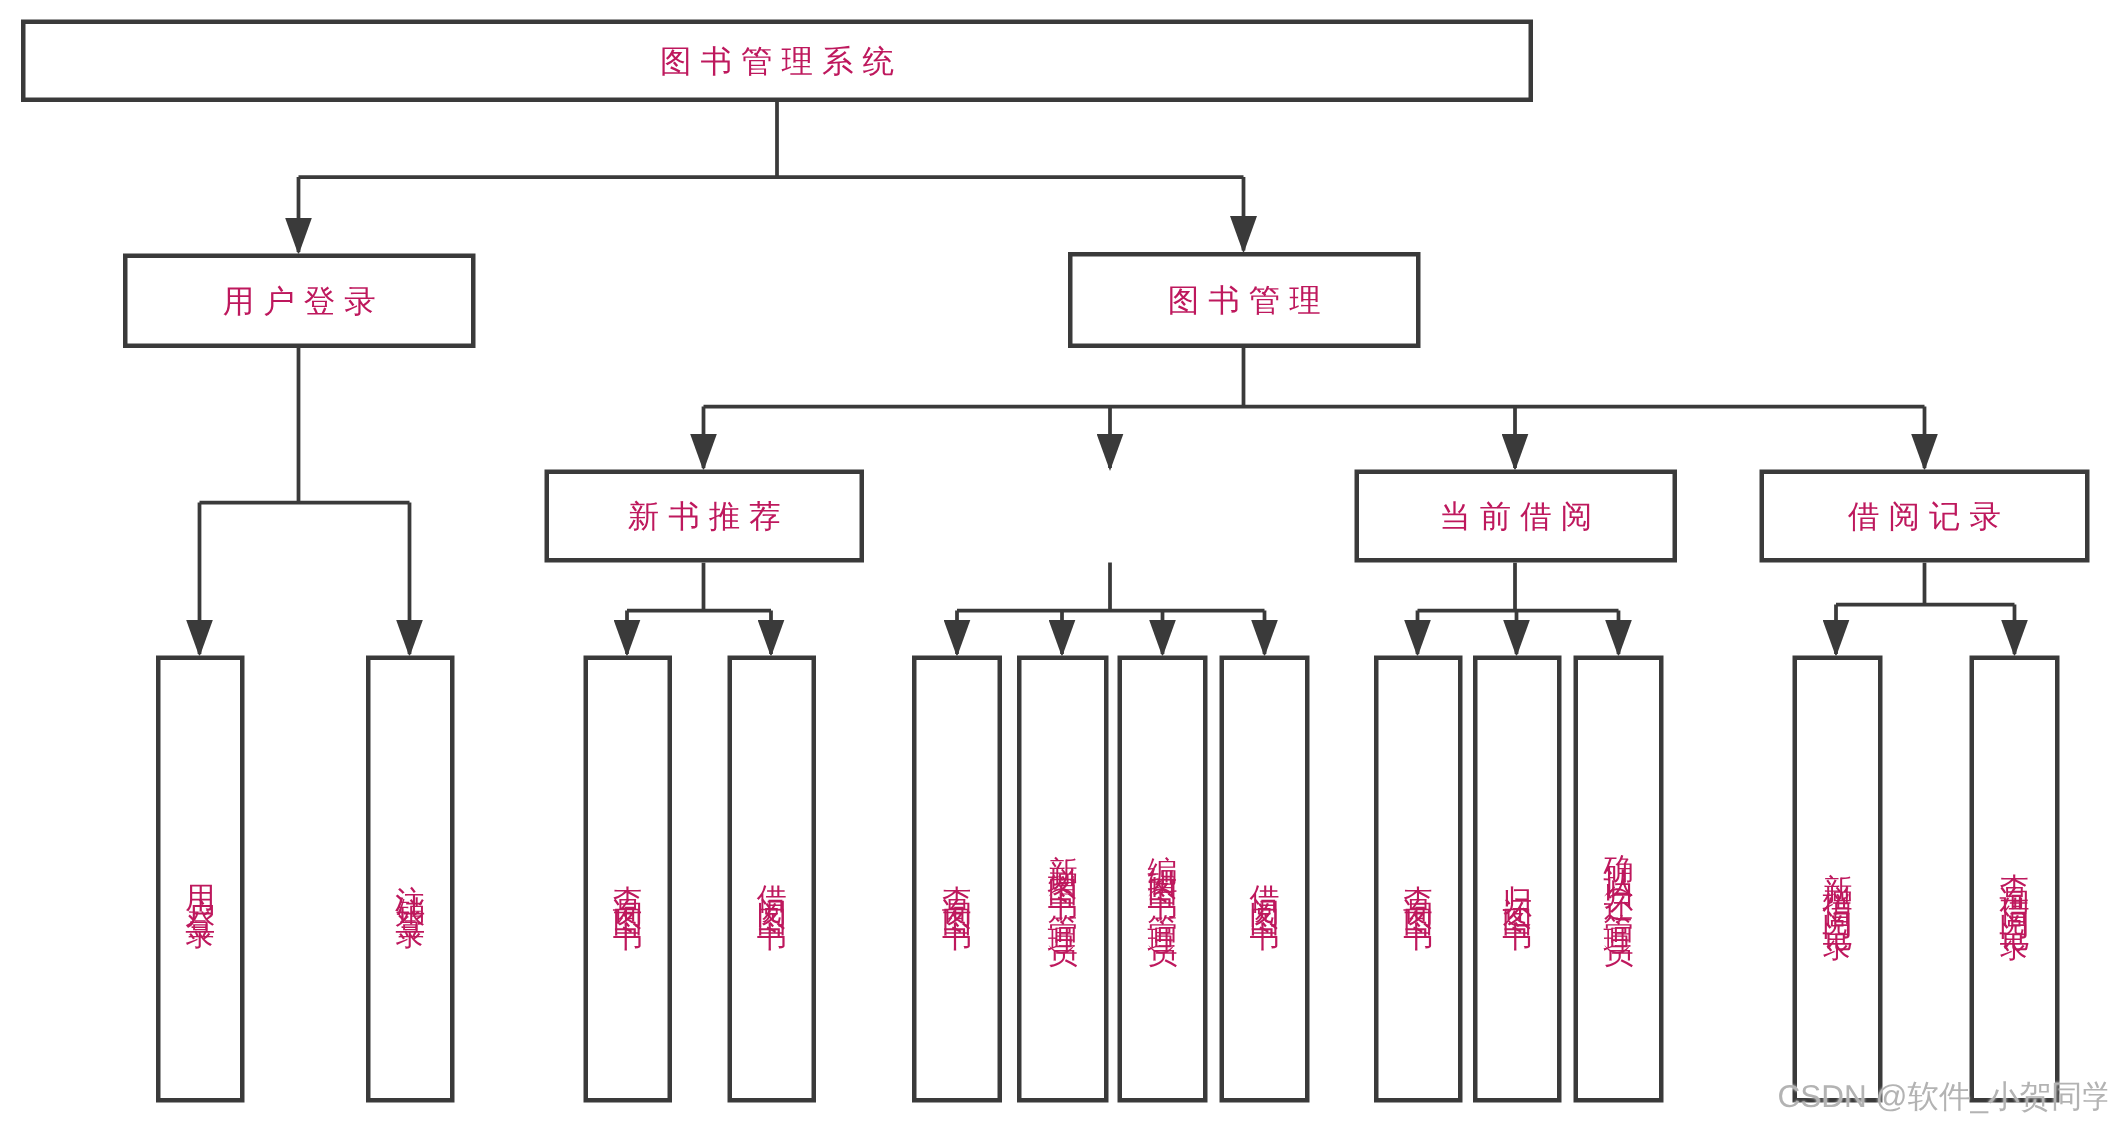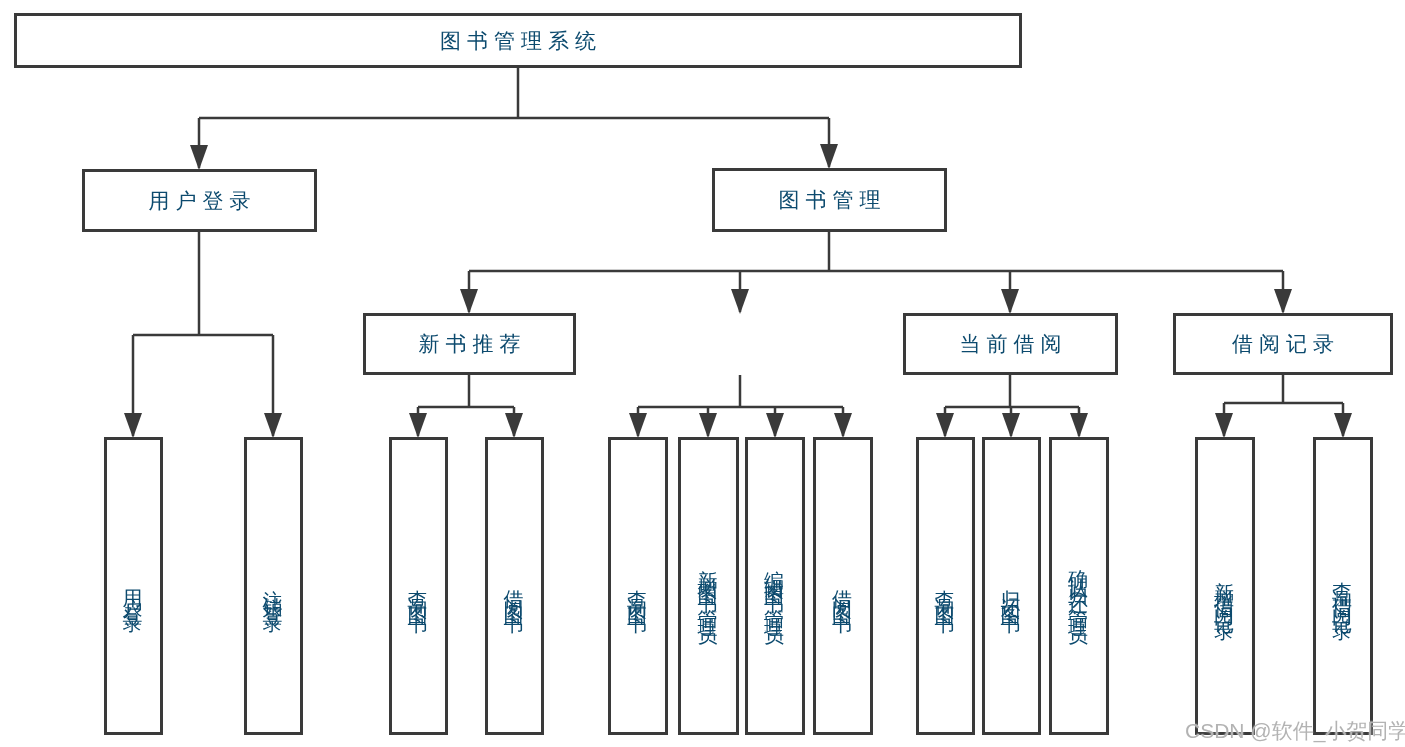--- a/index.html
+++ b/index.html
@@ -18,21 +18,21 @@
     pointer-events: none;
   }
   .node {
     position: absolute;
     box-sizing: border-box;
     background: #ffffff;
     border: 3px solid #3a3a3a;
     display: flex;
     align-items: center;
     justify-content: center;
-    color: #0c4a6e;
+    color: #be185d;
   }
   .h-node .lbl {
     font-size: 21px;
     letter-spacing: 6px;
     margin-right: -6px; 
     white-space: nowrap;
   }
   .v-node .vtext {
     writing-mode: vertical-rl;
     text-orientation: mixed;

